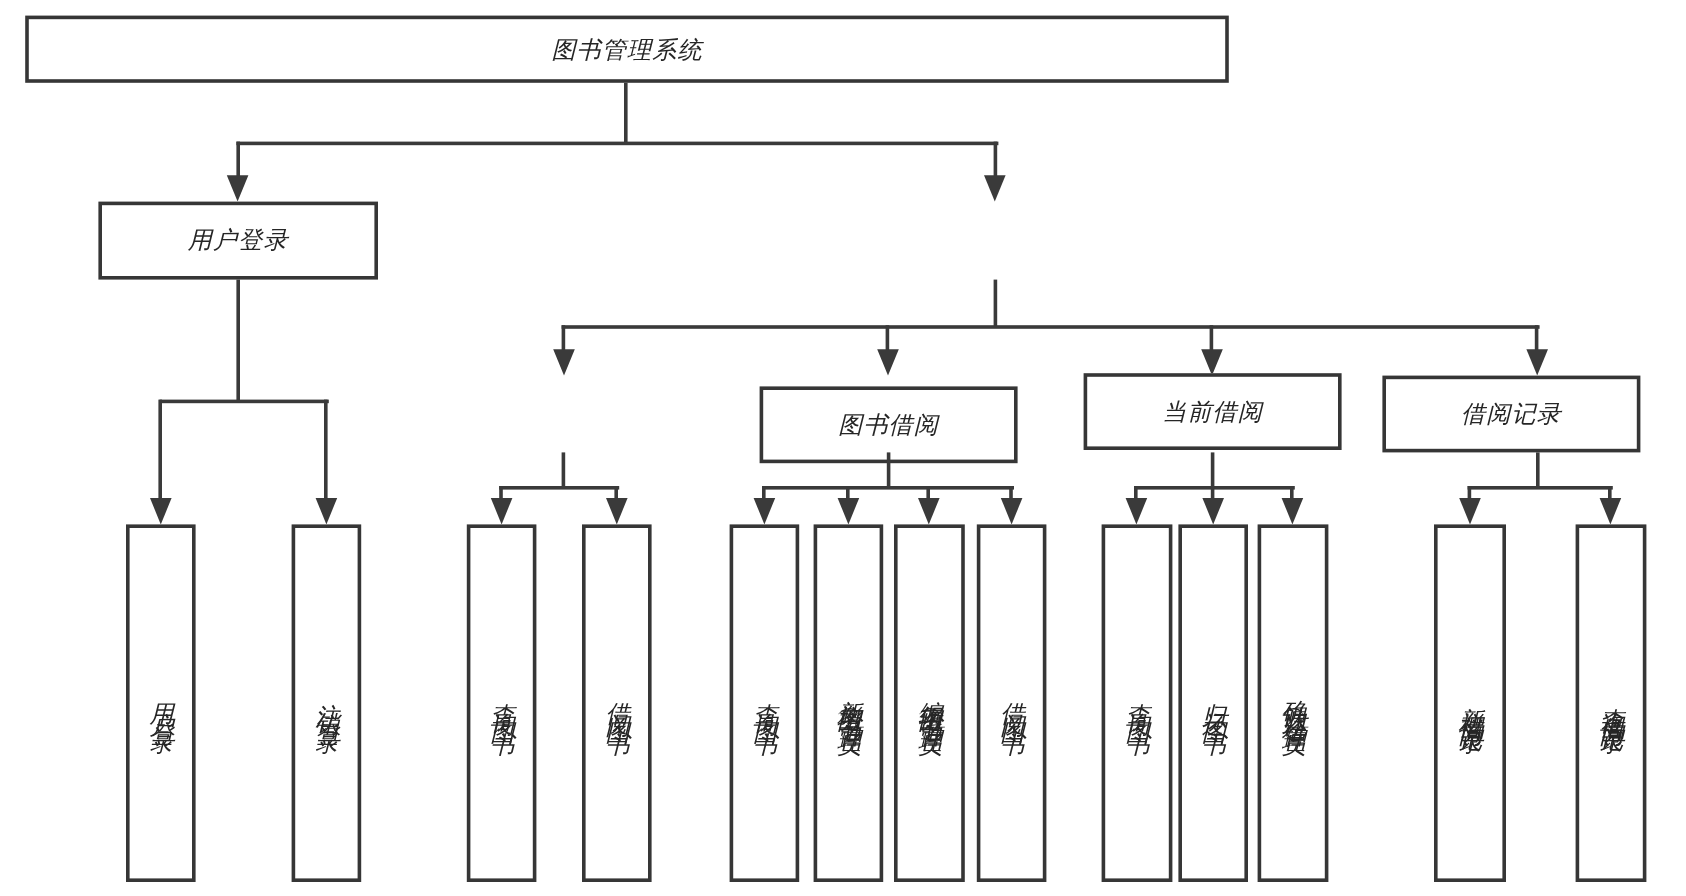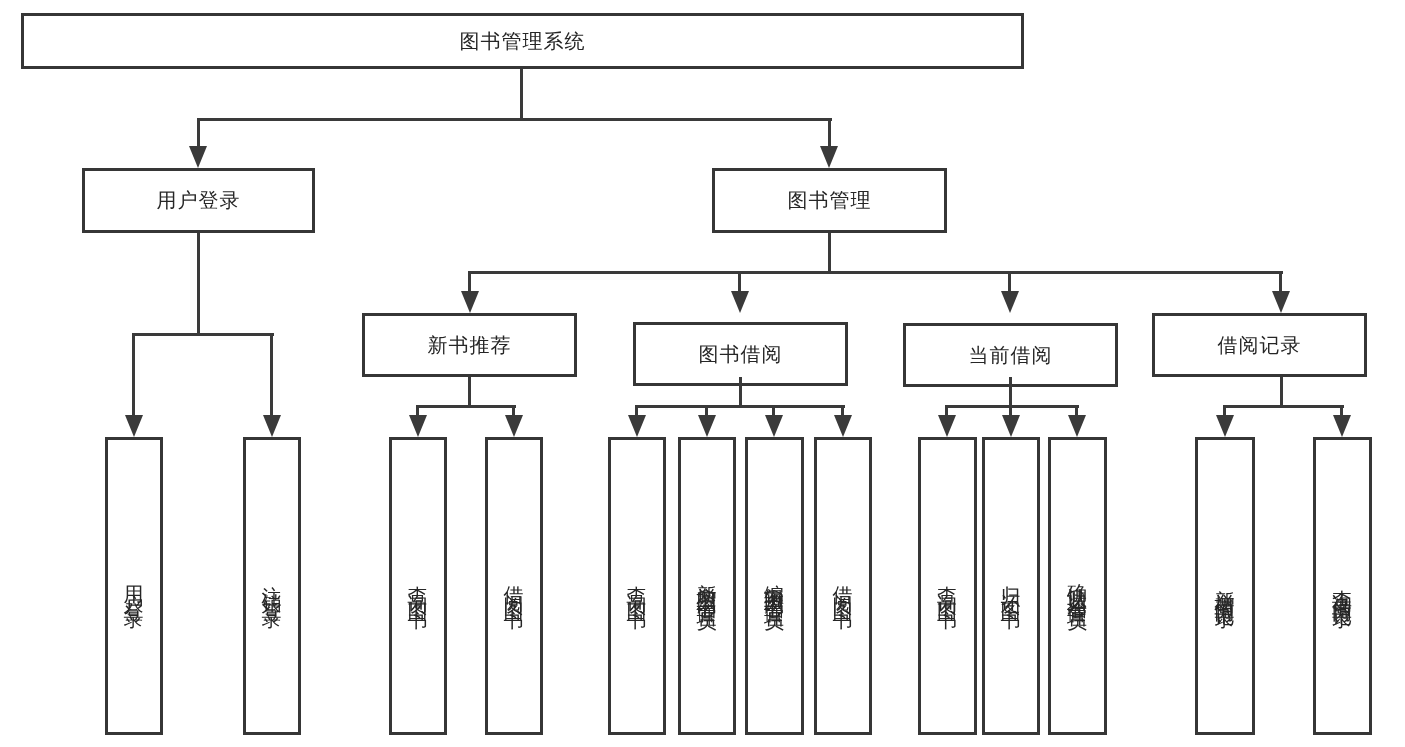--- a/index.html
+++ b/index.html
@@ -1,18 +1,18 @@
 <!DOCTYPE html>
 <html><head>
 <meta charset="utf-8">
 <style>
   html,body{margin:0;padding:0;background:#ffffff;}
   .canvas{
     position:relative;width:1405px;height:747px;background:#ffffff;
-    font-family:"Liberation Sans",sans-serif;overflow:hidden;
+    font-family:"Liberation Sans",sans-serif;overflow:hidden;font-style:italic;
   }
   .node{
     position:absolute;box-sizing:border-box;border:3px solid #363636;background:#ffffff;
     display:flex;align-items:center;justify-content:center;
     font-size:20px;color:#262626;letter-spacing:1px;white-space:nowrap;
   }
   .vnode{
     writing-mode:vertical-lr;text-orientation:mixed;
     letter-spacing:8px;white-space:normal;line-height:1;
   }
@@ -39,21 +39,20 @@
   <div>
     <div class="vline" style="left:520px;top:69px;height:51px;"></div>
     <div class="hline" style="left:197px;top:118px;width:635px;"></div>
     <div class="vline" style="left:197px;top:118px;height:32px;"></div>
     <div class="arrow" style="left:189px;top:146px;"></div>
     <div class="vline" style="left:828px;top:118px;height:32px;"></div>
     <div class="arrow" style="left:820px;top:146px;"></div>
   </div>
 
   <div class="node" style="left:82px;top:168px;width:233px;height:65px;">用户登录</div>
-  <div class="node" style="left:712px;top:168px;width:235px;height:65px;">图书管理</div>
 
   <div>
     <div class="vline" style="left:197px;top:233px;height:102px;"></div>
     <div class="hline" style="left:133px;top:333px;width:141px;"></div>
     <div class="vline" style="left:132px;top:333px;height:86px;"></div>
     <div class="arrow" style="left:125px;top:415px;"></div>
     <div class="vline" style="left:270px;top:333px;height:86px;"></div>
     <div class="arrow" style="left:263px;top:415px;"></div>
   </div>
 
@@ -63,23 +62,22 @@
     <div class="vline" style="left:468px;top:271px;height:24px;"></div>
     <div class="arrow" style="left:461px;top:291px;"></div>
     <div class="vline" style="left:738px;top:271px;height:24px;"></div>
     <div class="arrow" style="left:731px;top:291px;"></div>
     <div class="vline" style="left:1008px;top:271px;height:24px;"></div>
     <div class="arrow" style="left:1001px;top:291px;"></div>
     <div class="vline" style="left:1279px;top:271px;height:24px;"></div>
     <div class="arrow" style="left:1272px;top:291px;"></div>
   </div>
 
-  <div class="node" style="left:362px;top:313px;width:215px;height:64px;">新书推荐</div>
   <div class="node" style="left:633px;top:322px;width:215px;height:64px;">图书借阅</div>
-  <div class="node" style="left:903px;top:323px;width:215px;height:64px;">当前借阅</div>
+  <div class="node" style="left:903px;top:311px;width:215px;height:64px;">当前借阅</div>
   <div class="node" style="left:1152px;top:313px;width:215px;height:64px;">借阅记录</div>
 
   <div>
     <div class="vline" style="left:468px;top:377px;height:30px;"></div>
     <div class="hline" style="left:416px;top:405px;width:100px;"></div>
     <div class="vline" style="left:416px;top:405px;height:14px;"></div>
     <div class="arrow" style="left:409px;top:415px;"></div>
     <div class="vline" style="left:512px;top:405px;height:14px;"></div>
     <div class="arrow" style="left:505px;top:415px;"></div>
   </div>

